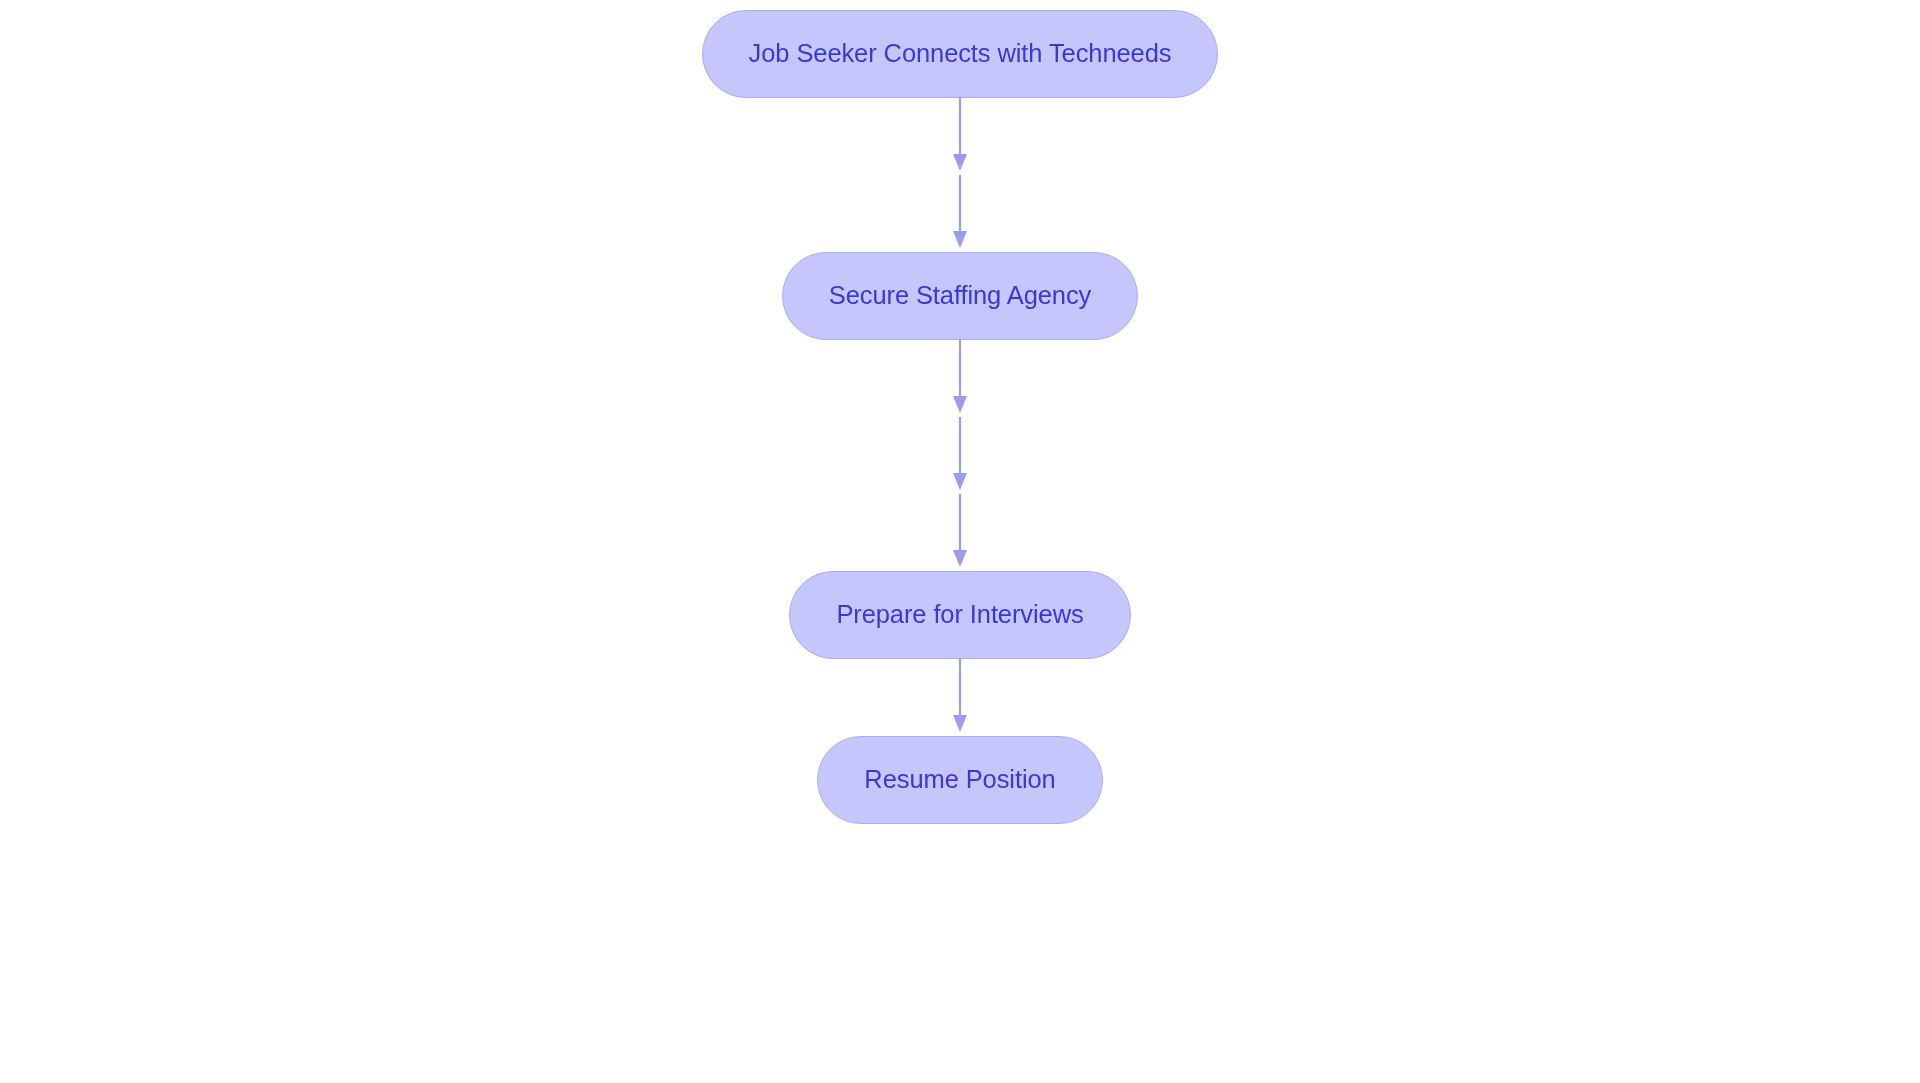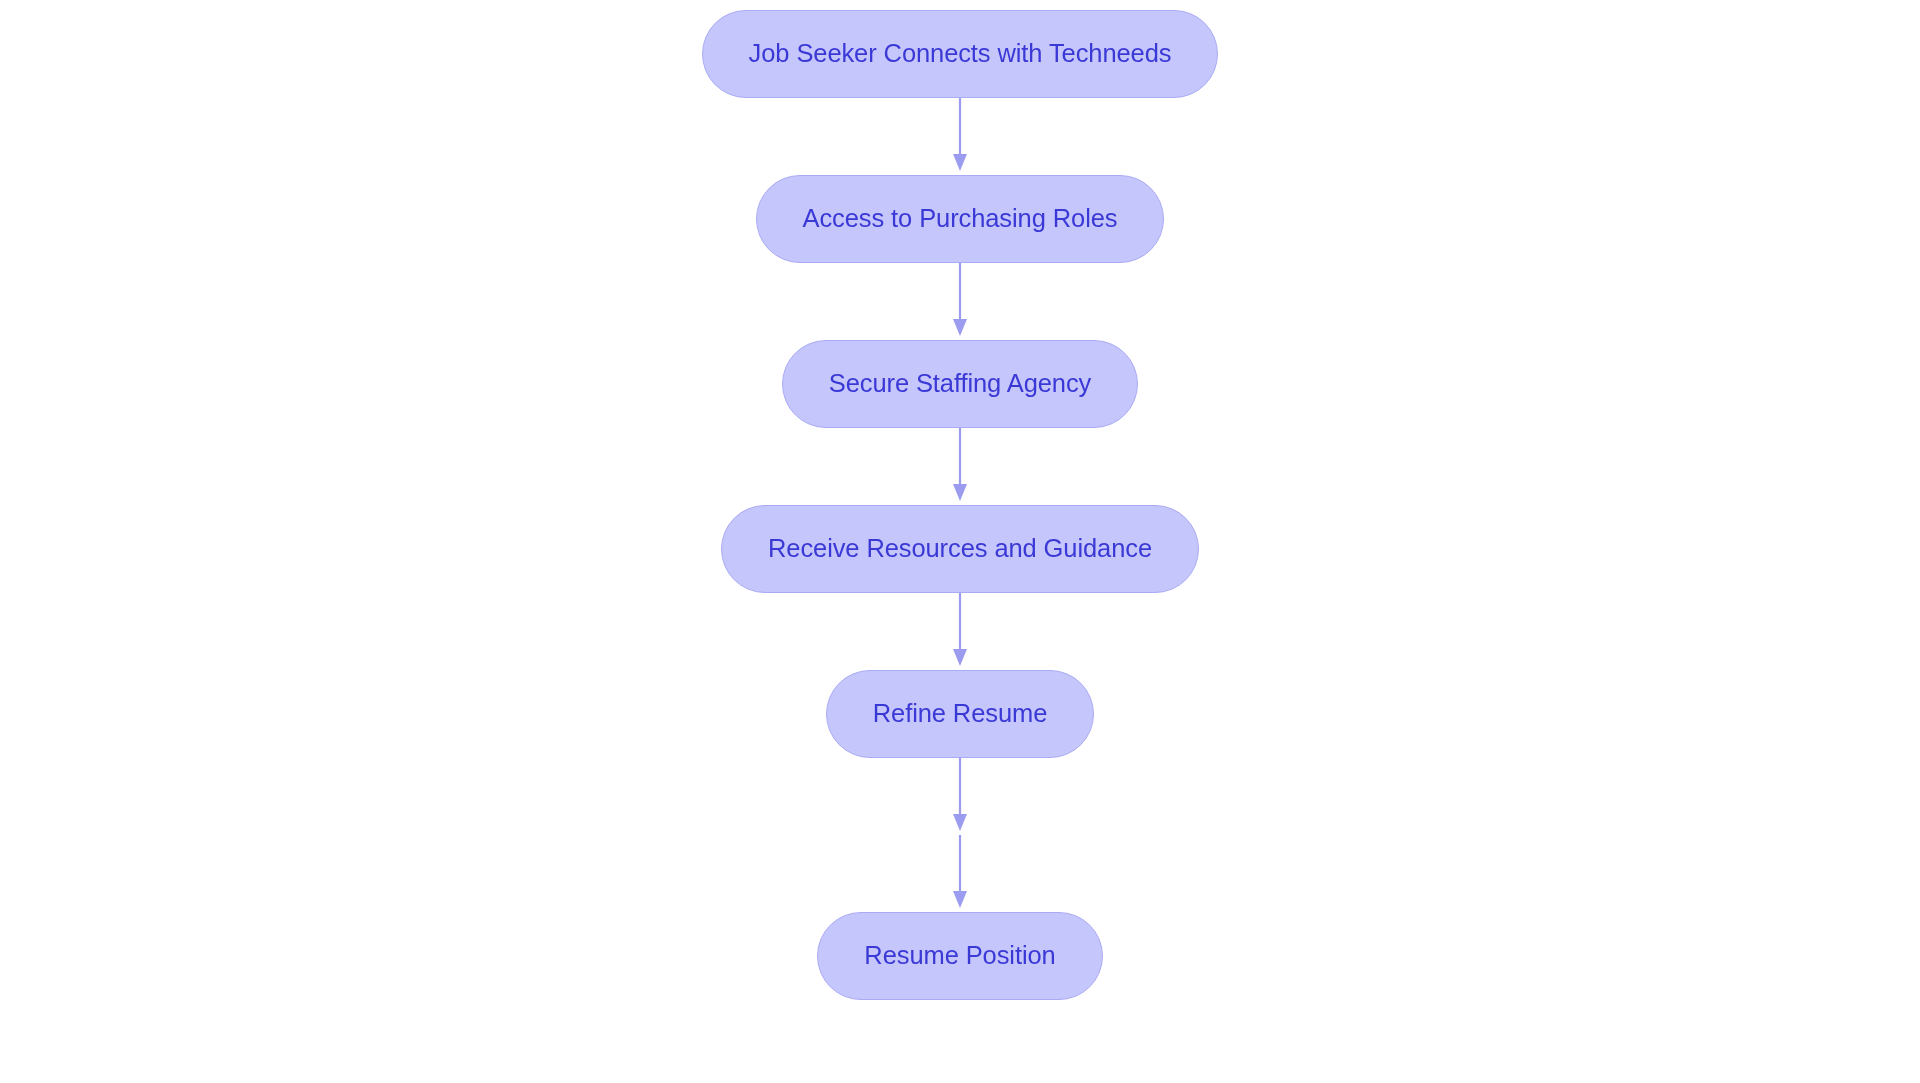--- a/index.html
+++ b/index.html
@@ -80,56 +80,50 @@
 
     <div class="node">
       <span class="node-label">Job Seeker Connects with Techneeds</span>
     </div>
 
     <svg class="connector" viewBox="0 0 22 77" aria-hidden="true">
       <line x1="11" y1="0" x2="11" y2="58" stroke="#9b9cf0" stroke-width="2.2"></line>
       <polygon points="4,56 18,56 11,73" fill="#9b9cf0"></polygon>
     </svg>
 
-    <div class="node">
-      <span class="node-label">Access to Purchasing Roles</span>
-    </div>
 
     <svg class="connector" viewBox="0 0 22 77" aria-hidden="true">
       <line x1="11" y1="0" x2="11" y2="58" stroke="#9b9cf0" stroke-width="2.2"></line>
       <polygon points="4,56 18,56 11,73" fill="#9b9cf0"></polygon>
     </svg>
 
     <div class="node">
       <span class="node-label">Secure Staffing Agency</span>
     </div>
 
     <svg class="connector" viewBox="0 0 22 77" aria-hidden="true">
       <line x1="11" y1="0" x2="11" y2="58" stroke="#9b9cf0" stroke-width="2.2"></line>
       <polygon points="4,56 18,56 11,73" fill="#9b9cf0"></polygon>
     </svg>
 
-    <div class="node">
-      <span class="node-label">Receive Resources and Guidance</span>
-    </div>
+
+    <svg class="connector" viewBox="0 0 22 77" aria-hidden="true">
+      <line x1="11" y1="0" x2="11" y2="58" stroke="#9b9cf0" stroke-width="2.2"></line>
+      <polygon points="4,56 18,56 11,73" fill="#9b9cf0"></polygon>
+    </svg>
+
 
     <svg class="connector" viewBox="0 0 22 77" aria-hidden="true">
       <line x1="11" y1="0" x2="11" y2="58" stroke="#9b9cf0" stroke-width="2.2"></line>
       <polygon points="4,56 18,56 11,73" fill="#9b9cf0"></polygon>
     </svg>
 
     <div class="node">
-      <span class="node-label">Refine Resume</span>
+      <span class="node-label">Prepare for Interviews</span>
     </div>
-
-    <svg class="connector" viewBox="0 0 22 77" aria-hidden="true">
-      <line x1="11" y1="0" x2="11" y2="58" stroke="#9b9cf0" stroke-width="2.2"></line>
-      <polygon points="4,56 18,56 11,73" fill="#9b9cf0"></polygon>
-    </svg>
-
 
     <svg class="connector" viewBox="0 0 22 77" aria-hidden="true">
       <line x1="11" y1="0" x2="11" y2="58" stroke="#9b9cf0" stroke-width="2.2"></line>
       <polygon points="4,56 18,56 11,73" fill="#9b9cf0"></polygon>
     </svg>
 
     <div class="node">
       <span class="node-label">Resume Position</span>
     </div>
 

